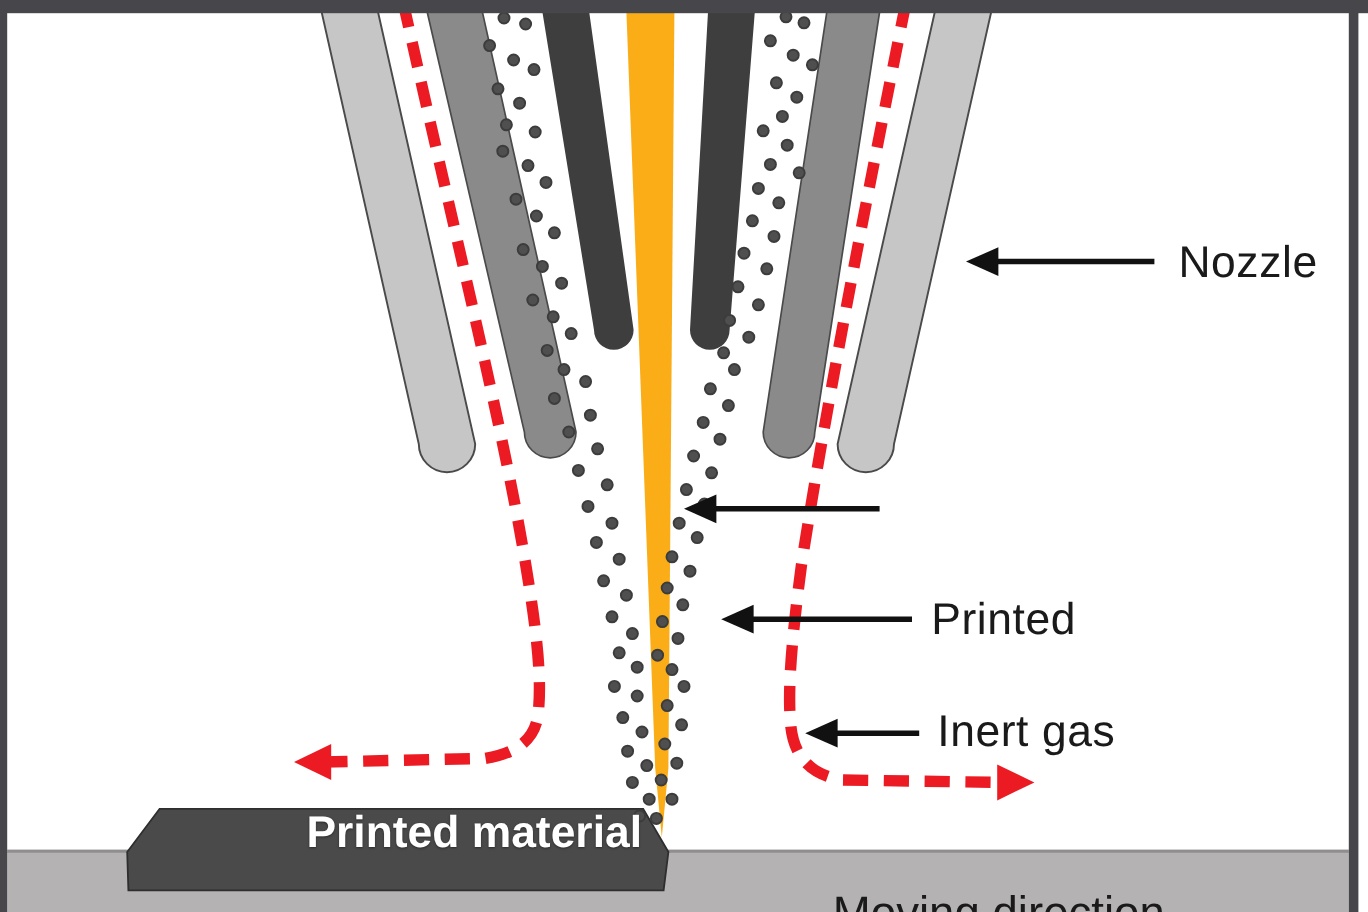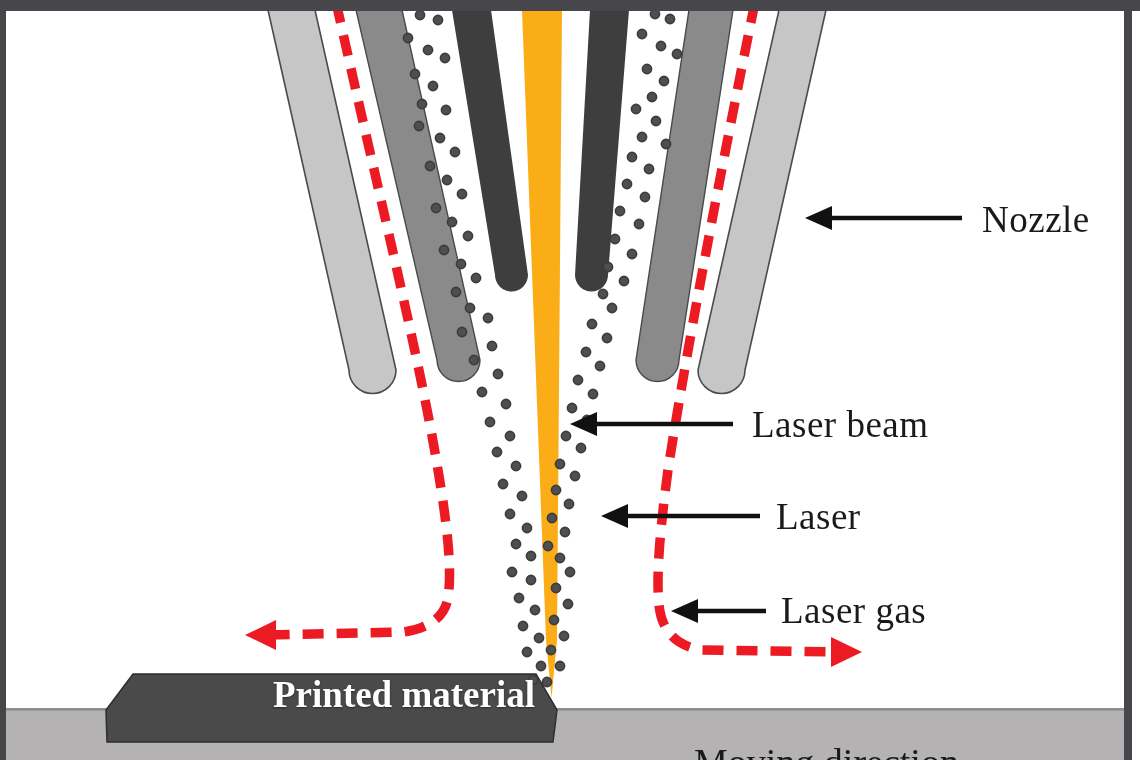--- a/index.html
+++ b/index.html
@@ -1,21 +1,21 @@
 <!DOCTYPE html>
 <html><head>
 <meta charset="utf-8">
 <style>
   html,body{margin:0;padding:0;background:#fff;}
   #stage{
     position:relative;
     width:1140px;height:760px;
     overflow:hidden;
     background:var(--background,#fff);
-    font-family:Liberation Serif, serif;
+    font-family:Liberation Sans, sans-serif;
   }
   #diagram-svg{position:absolute;left:0;top:0;}
   .label{
     position:absolute;
     transform:translateY(-50%);
     font-size:37px;
     color:var(--label-text,#1a1a1a);
     white-space:nowrap;
     letter-spacing:0.5px;
   }
@@ -186,22 +186,21 @@
       <polygon points="671,611 698,599 698,623" style="fill:var(--arrow)"></polygon>
     </g>
 
     <rect x="0" y="0" width="1140" height="11" style="fill:var(--frame)"></rect>
     <rect x="0" y="0" width="6" height="760" style="fill:var(--frame)"></rect>
     <rect x="1124" y="0" width="8" height="760" style="fill:var(--frame)"></rect>
   </svg>
 
   <div class="label" style="left:982px;top:219px">Nozzle</div>
 
-  <div class="label" style="left:752px;top:424px">Laser beam</div>
-
-  <div class="label" style="left:776px;top:516px">Laser</div>
-
-  <div class="label" style="left:781px;top:610px">Laser gas</div>
+
+  <div class="label" style="left:776px;top:516px">Printed</div>
+
+  <div class="label" style="left:781px;top:610px">Inert gas</div>
 
   <div id="printed-material-label">Printed material</div>
 
   <div id="moving-direction-label">Moving direction</div>
 </div>
 
 </body></html>

